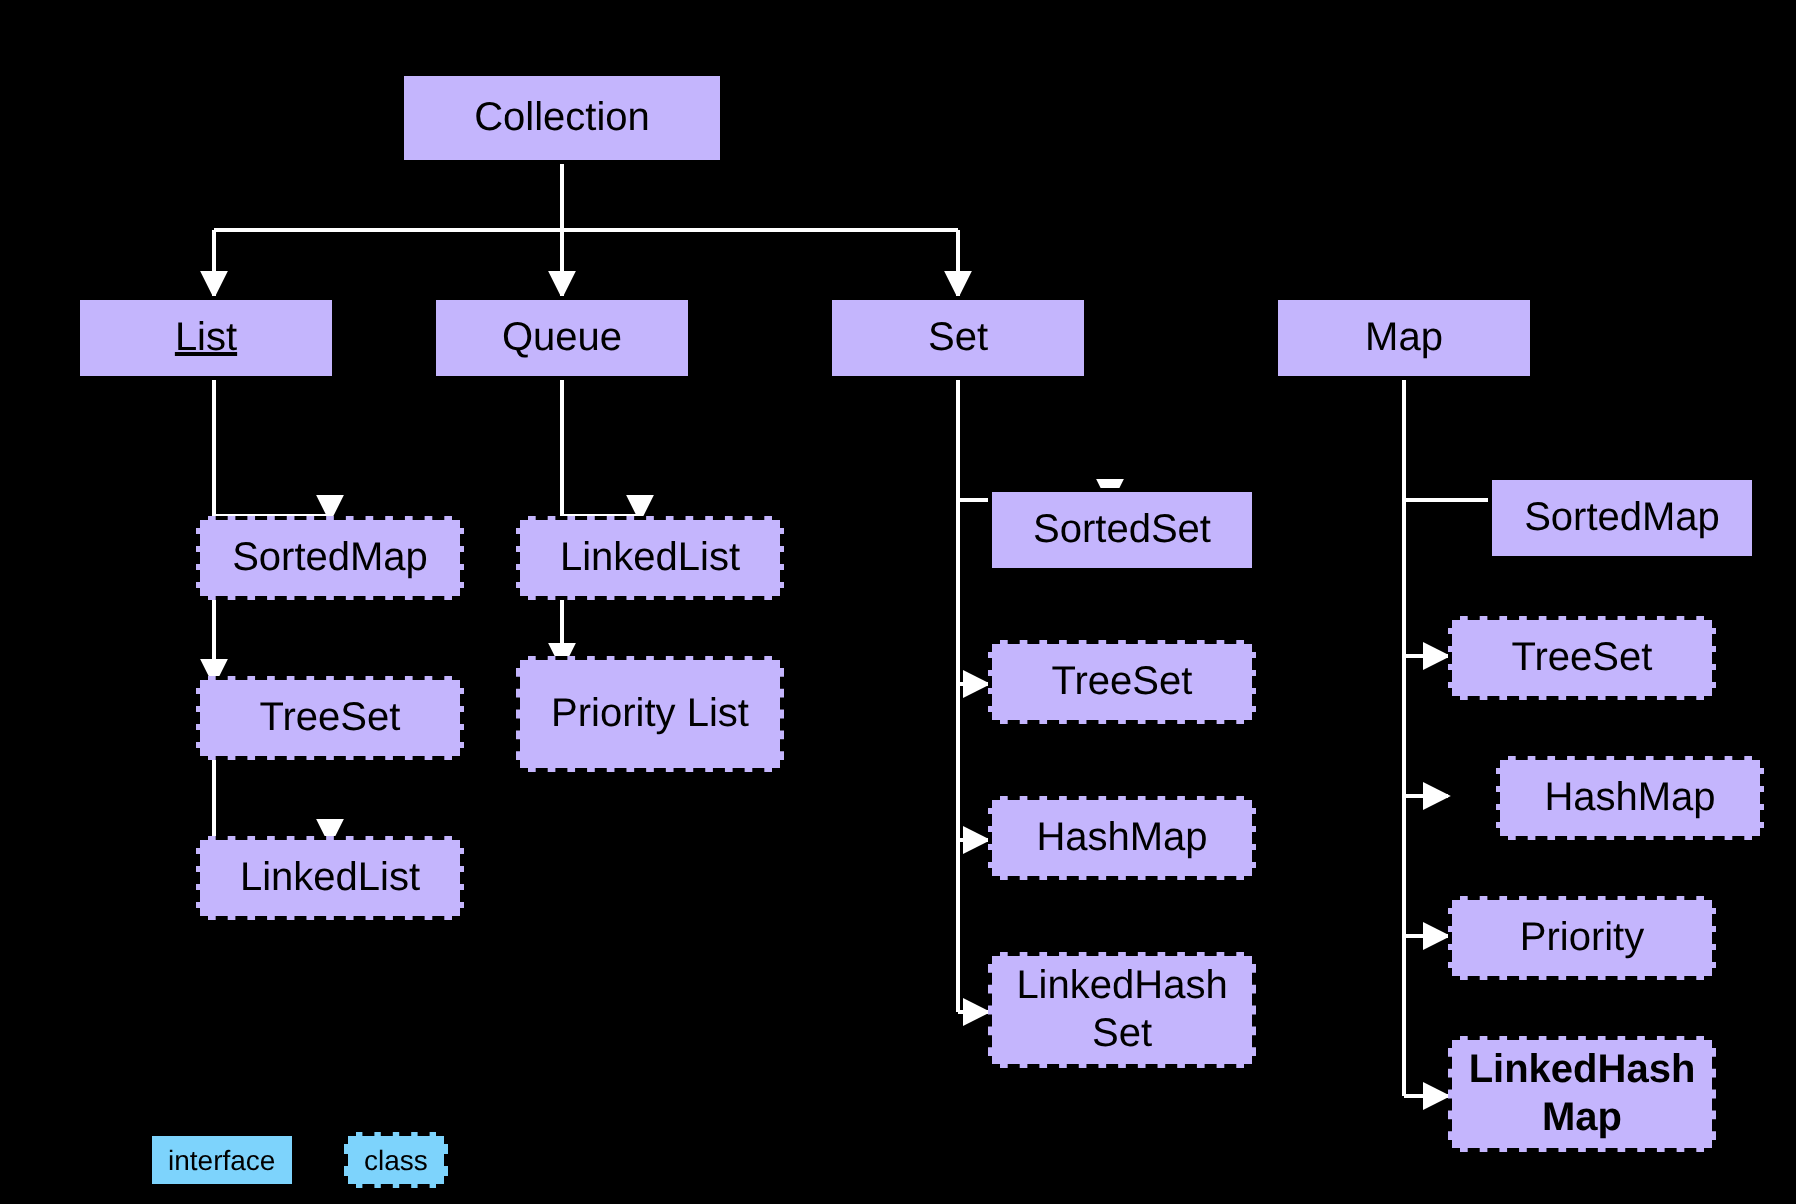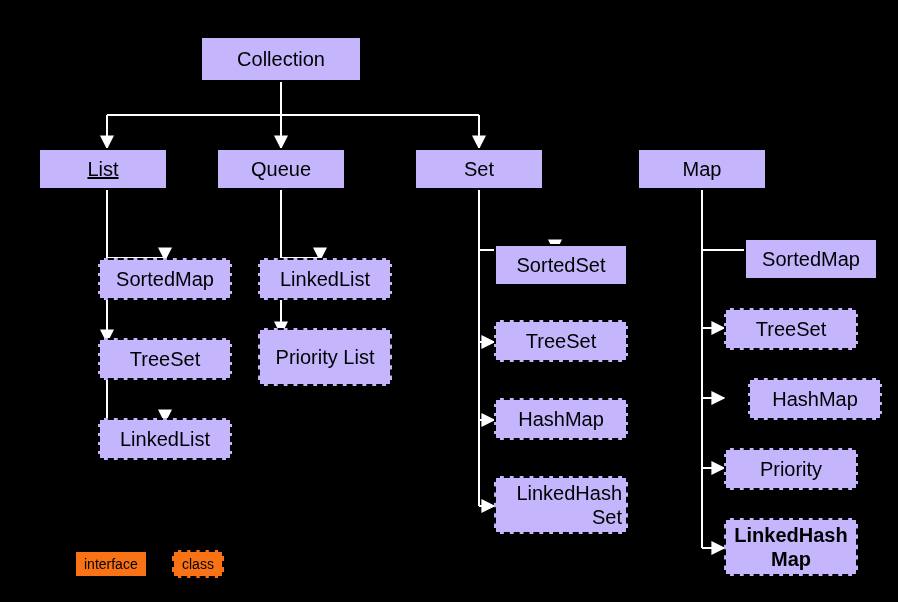--- a/index.html
+++ b/index.html
@@ -21,26 +21,27 @@
     text-align: center;
     font-size: 20px;
     line-height: 1.2;
     padding: 4px;
   }
   .cls {
     border-style: dashed;
   }
   .legend {
     position: absolute;
-    background: #f97316;
+    background: #7dd3fc;
     display: flex;
     align-items: center;
     justify-content: center;
     font-size: 14px;
     padding: 4px 8px;
+    margin-top: 16px;
   }
   .legend.iface { border: 2px solid #000; }
   .legend.cls   { border: 2px dashed #000; }
   svg.lines {
     position: absolute;
     left: 0; top: 0;
     width: 898px; height: 602px;
     pointer-events: none;
   }
 </style>
@@ -112,21 +113,21 @@
 <div class="box cls" style="left:98px;  top:258px; width:134px; height:42px;">SortedMap</div>
 <div class="box cls" style="left:98px;  top:338px; width:134px; height:42px;">TreeSet</div>
 <div class="box cls" style="left:98px;  top:418px; width:134px; height:42px;">LinkedList</div>
 
 <div class="box cls" style="left:258px; top:258px; width:134px; height:42px;">LinkedList</div>
 <div class="box cls" style="left:258px; top:328px; width:134px; height:58px;">Priority List</div>
 
 <div class="box" style="left:494px; top:244px; width:134px; height:42px;">SortedSet</div>
 <div class="box cls" style="left:494px; top:320px; width:134px; height:42px;">TreeSet</div>
 <div class="box cls" style="left:494px; top:398px; width:134px; height:42px;">HashMap</div>
-<div class="box cls" style="left:494px; top:476px; width:134px; height:58px;text-align:right;">LinkedHash Set</div>
+<div class="box cls" style="left:494px; top:476px; width:134px; height:58px;">LinkedHash Set</div>
 
 <div class="box" style="left:744px; top:238px; width:134px; height:42px;">SortedMap</div>
 <div class="box cls" style="left:724px; top:308px; width:134px; height:42px;">TreeSet</div>
 <div class="box cls" style="left:748px; top:378px; width:134px; height:42px;">HashMap</div>
 <div class="box cls" style="left:724px; top:448px; width:134px; height:42px;">Priority</div>
 <div class="box cls" style="left:724px; top:518px; width:134px; height:58px;font-weight:bold;">LinkedHash Map</div>
 
 <div class="legend iface" style="left:74px;  top:550px;">interface</div>
 <div class="legend cls" style="left:172px; top:550px;">class</div>
 

